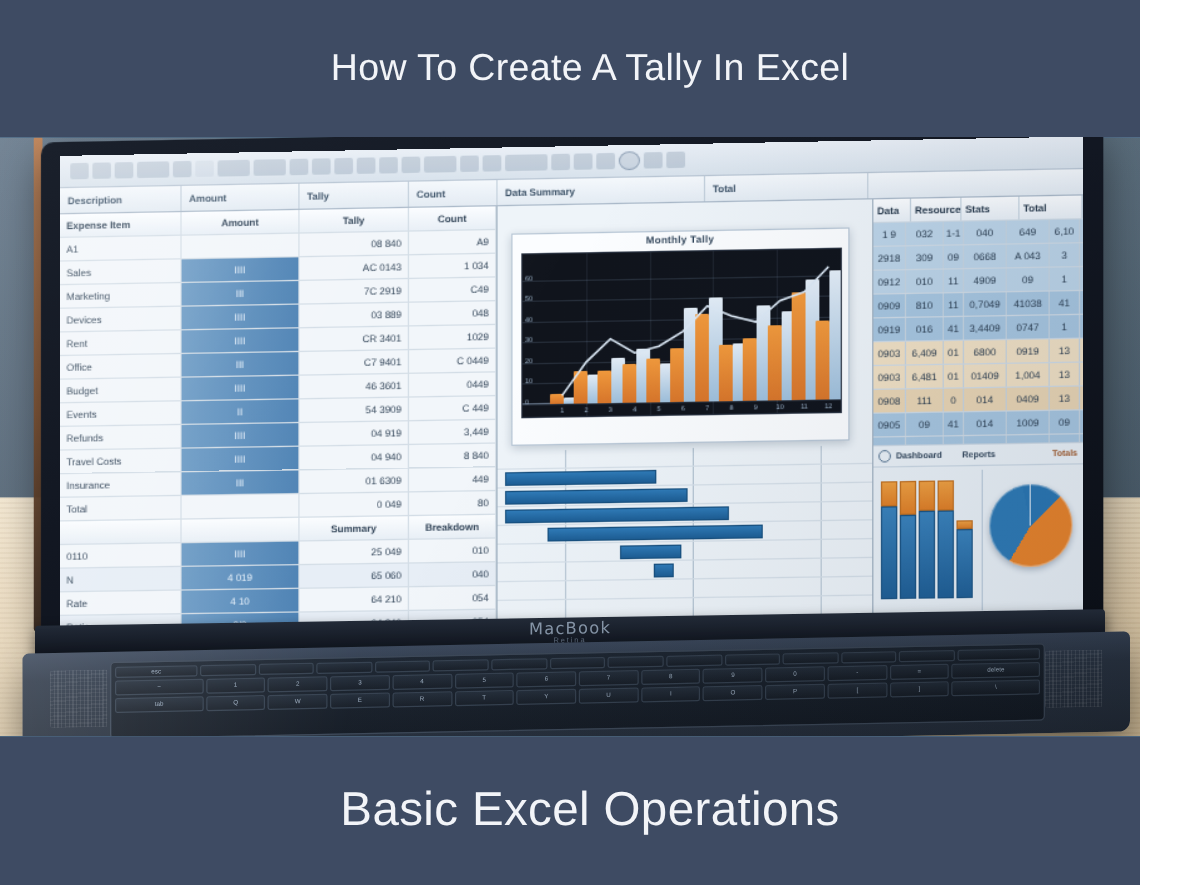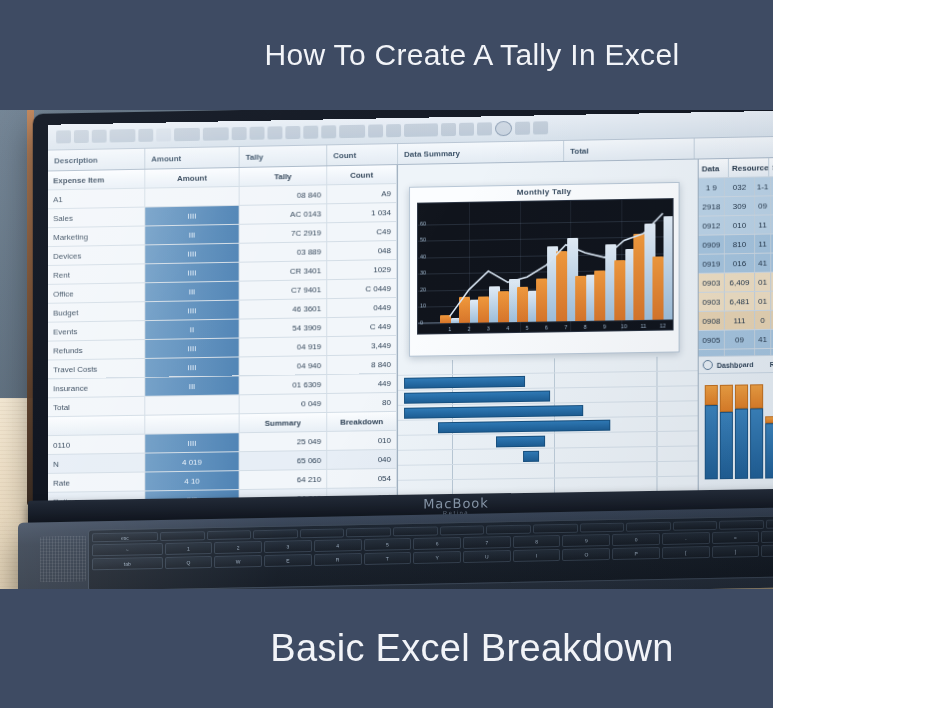--- a/index.html
+++ b/index.html
@@ -1,21 +1,21 @@
 <!DOCTYPE html>
 <html><head>
 <meta charset="utf-8">
 <title>How To Create A Tally In Excel</title>
 <style>
   html,body{margin:0;padding:0;background:#ffffff;}
   body{font-family:"Liberation Sans",sans-serif;}
 
   #page{
     position:relative;
-    width:773px;height:708px;
+    width:912px;height:708px;
     overflow:hidden;
     background:#7dd3fc;
   }
 
   
   .banner{
     position:absolute;left:0;width:944px;
     background:#3e4b63;
     display:flex;align-items:center;justify-content:center;
     color:#f2f4f8;
@@ -740,16 +740,16 @@
               <div class="key w15">\</div>
             </div>
           </div>
         <div id="base-glare"></div>
       </div>
 
     </div>
   </div>
 
   <div class="banner" id="banner-bottom">
-    <div class="btext">Basic Excel Breakdown</div>
+    <div class="btext">Basic Excel Operations</div>
   </div>
 
 </div>
 
 </body></html>

